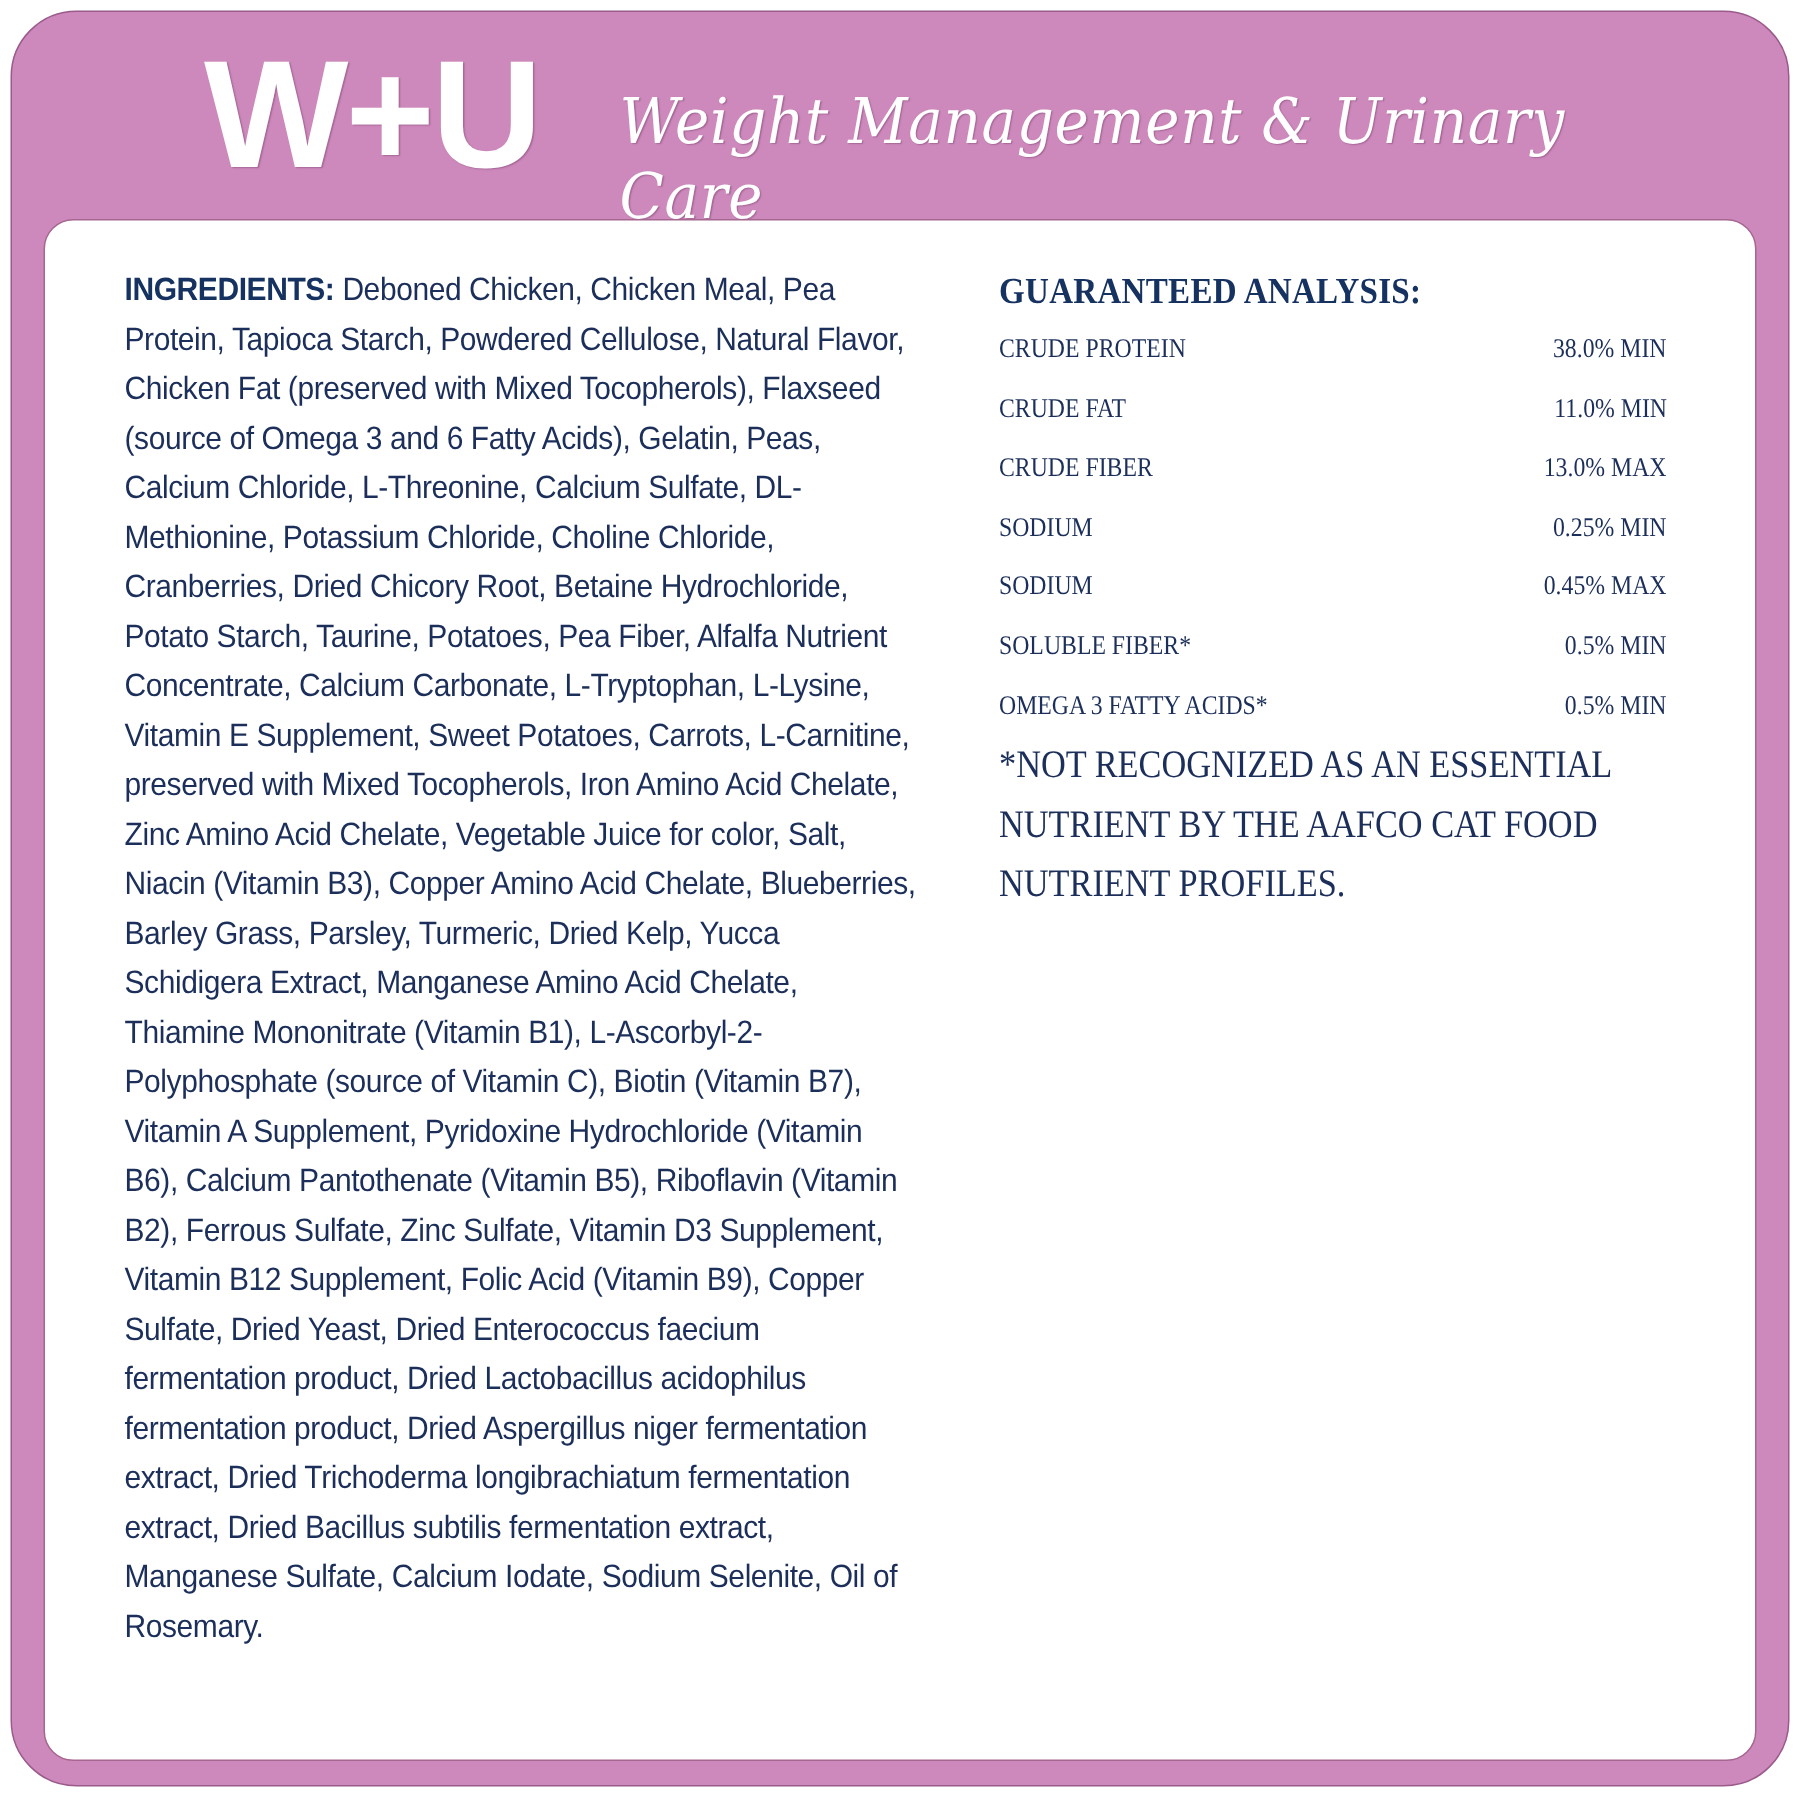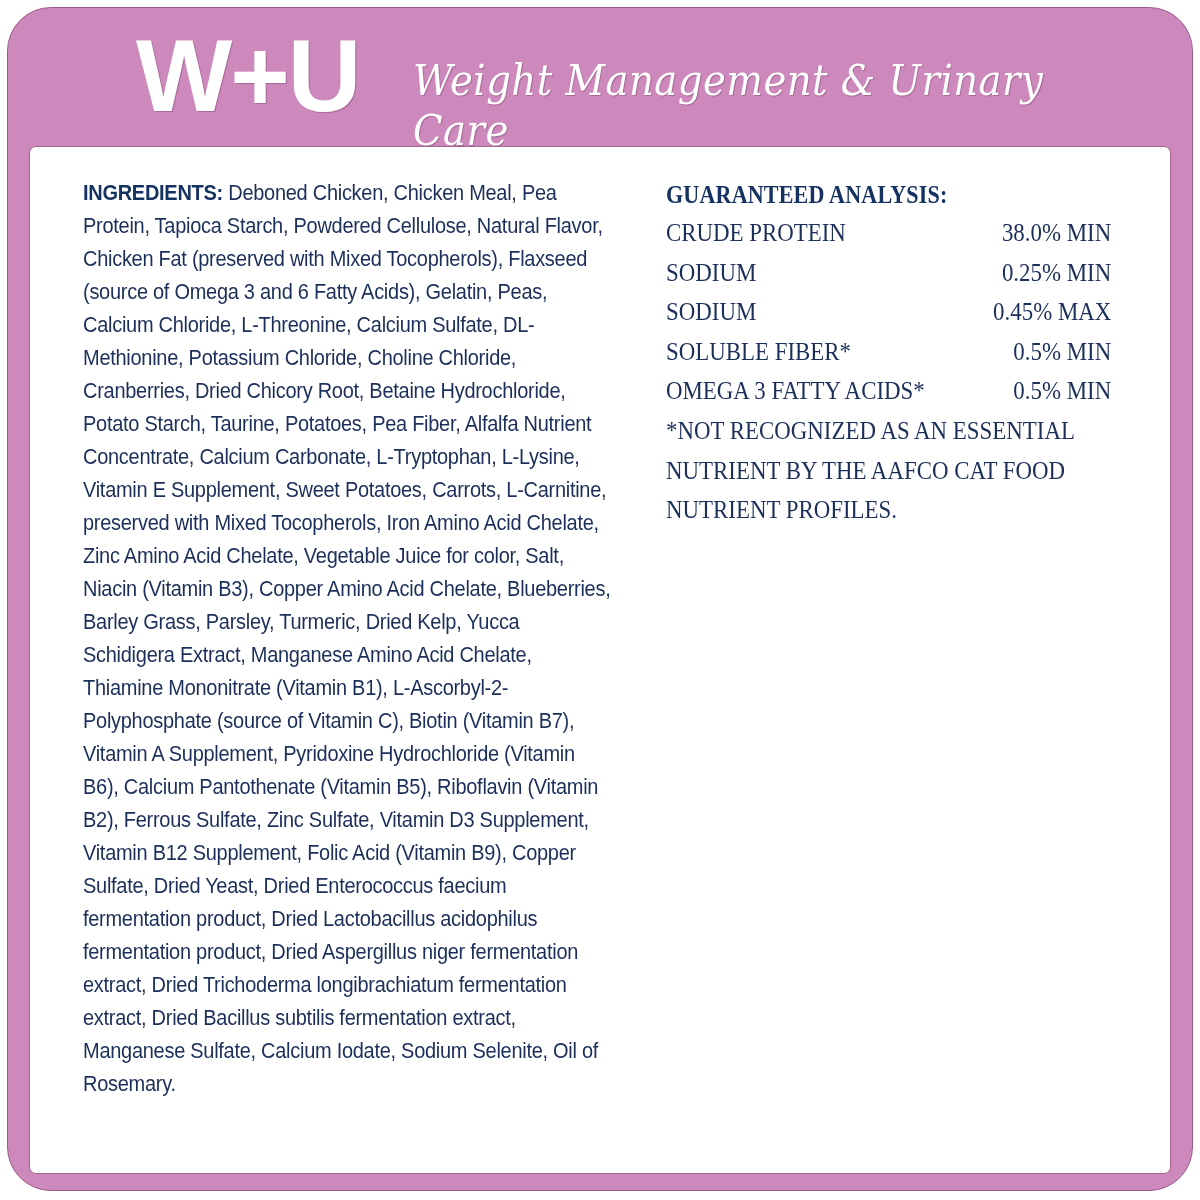--- a/index.html
+++ b/index.html
@@ -18,42 +18,42 @@
   }
   .tagline {
     position: absolute; left: 405px; top: 48px;
     font-family: "DejaVu Serif", serif; font-style: italic;
     font-size: 42px; line-height: 50px; color: #ffffff; letter-spacing: 0.5px;
     text-shadow: 1px 1px 1px rgba(90,40,80,0.35);
     transform: scaleX(0.92); transform-origin: left center;
   }
   .card {
     position: absolute; left: 21px; top: 138px; width: 1142px; height: 1028px;
-    background: #ffffff; border-radius: 7px; border: 1px solid #a5678f;
+    background: #ffffff; border-radius: 20px; border: 1px solid #a5678f;
     box-sizing: border-box;
   }
   .ingredients {
     position: absolute; left: 53px; top: 30px; width: 530px;
     font-family: "Liberation Sans", sans-serif; font-size: 21.5px; line-height: 33px;
     color: #1c2f5a; letter-spacing: -0.3px;
     transform: scaleX(0.93); transform-origin: left top;
     width: 570px;
   }
   .ing-label { font-weight: bold; color: #163261; }
   .analysis {
     position: absolute; left: 636px; top: 30px; width: 445px;
     font-family: Liberation Serif, serif; color: #1c2f5a;
   }
   .ga-title {
     font-weight: bold; font-size: 24.5px; line-height: 36px; color: #163261;
     letter-spacing: 0.2px; transform: scaleX(0.9); transform-origin: left center;
     white-space: nowrap;
   }
   .ga-row {
-    display: flex; justify-content: space-between; font-size: 26px; line-height: 39.6px;
+    display: flex; justify-content: space-between; font-size: 18px; line-height: 39.6px;
     white-space: nowrap;
     align-items: flex-end;
   }
   .ga-row span { display: inline-block; }
   .ga-name { transform: scaleX(0.88); transform-origin: left center; }
   .ga-val { transform: scaleX(0.88); transform-origin: right center; }
   .footnote {
     font-size: 26px; line-height: 39.6px; white-space: nowrap;
     transform: scaleX(0.88); transform-origin: left center;
   }
@@ -74,20 +74,28 @@
     </div>
 
     <div class="analysis">
       <div class="ga-title">GUARANTEED ANALYSIS:</div>
 
       <div class="ga-row">
           <span class="ga-name">CRUDE PROTEIN</span>
           <span class="ga-val">38.0% MIN</span>
         </div>
       <div class="ga-row">
+          <span class="ga-name">CRUDE FAT</span>
+          <span class="ga-val">11.0% MIN</span>
+        </div>
+      <div class="ga-row">
+          <span class="ga-name">CRUDE FIBER</span>
+          <span class="ga-val">13.0% MAX</span>
+        </div>
+      <div class="ga-row">
           <span class="ga-name">SODIUM</span>
           <span class="ga-val">0.25% MIN</span>
         </div>
       <div class="ga-row">
           <span class="ga-name">SODIUM</span>
           <span class="ga-val">0.45% MAX</span>
         </div>
       <div class="ga-row">
           <span class="ga-name">SOLUBLE FIBER*</span>
           <span class="ga-val">0.5% MIN</span>

